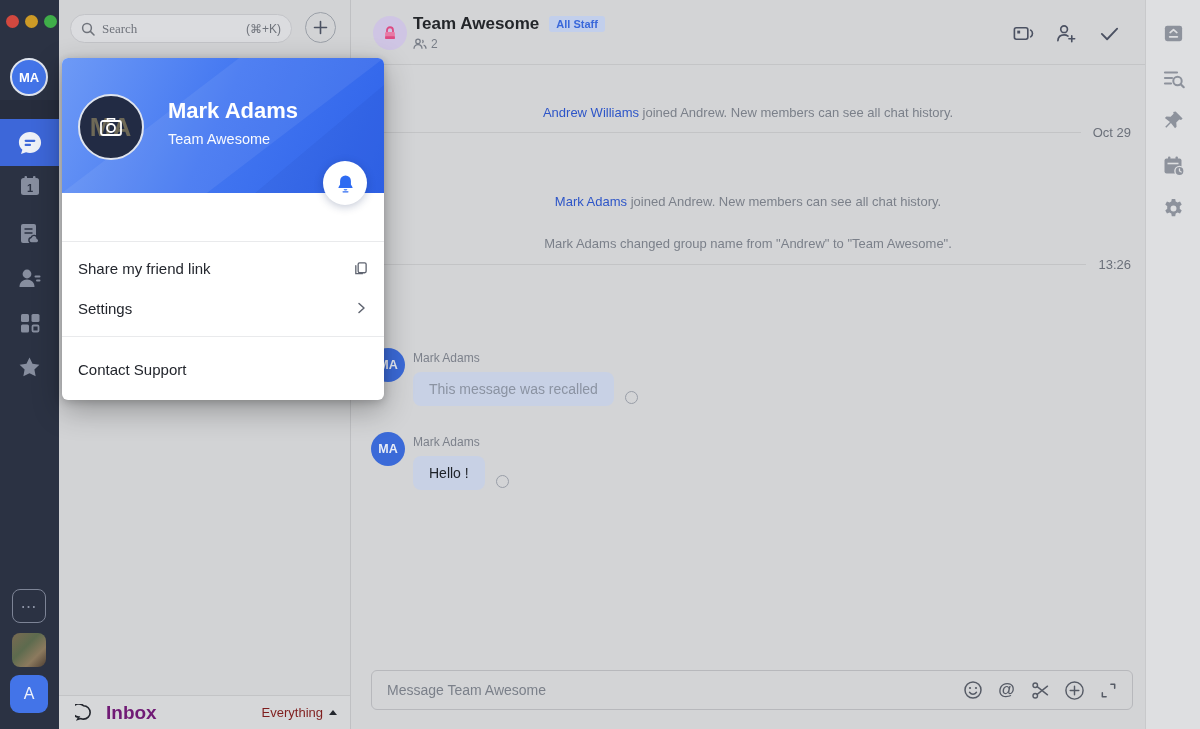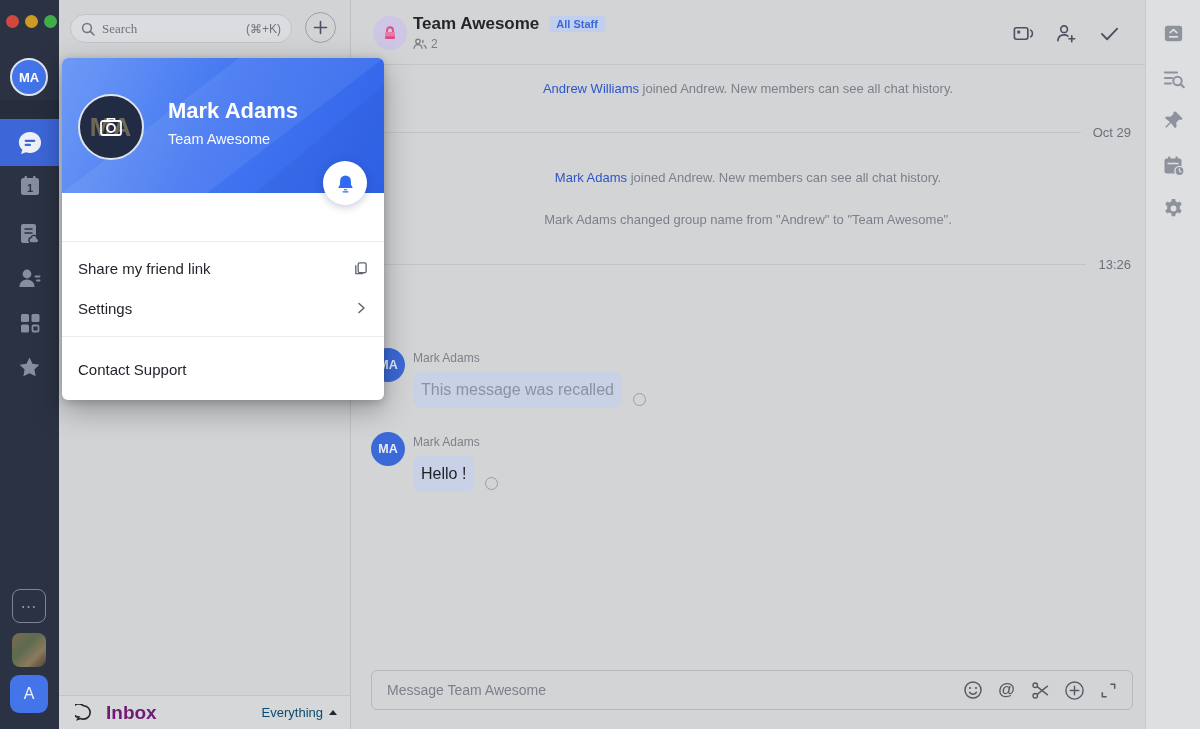--- a/index.html
+++ b/index.html
@@ -33,48 +33,48 @@
   .search-pill input { border:none; outline:none; background:transparent; flex:1; font-size:13px; color:#4b4f57;
     font-family:Liberation Serif, serif; min-width:0; }
   .search-pill input::placeholder { color:#70747c; }
   .search-shortcut { font-size:12px; color:#70747c; white-space:nowrap; }
   .newchat-btn { position:absolute; left:246px; top:12px; width:31px; height:31px; border:1.5px solid #9ba0a8;
     border-radius:50%; color:#4b5162; display:flex; align-items:center; justify-content:center; }
   .list-footer { position:absolute; left:0; bottom:0; width:100%; height:34px; background:#d6d7d9;
     border-top:1px solid #c3c4c6; display:flex; align-items:center; padding:0 13px 0 16px; }
   .list-footer .inbox-label { font-size:19px; font-weight:bold; color:#701a75; margin-left:14px; }
   .list-footer .spacer { flex:1; }
-  .list-footer .filter-label { font-size:13px; color:#0c4a6e; margin-right:6px; }
+  .list-footer .filter-label { font-size:13px; color:#7f1d1d; margin-right:6px; }
   .tri-up { width:0; height:0; border-left:4px solid transparent; border-right:4px solid transparent; border-bottom:5px solid #23262d; }
 
   
   .chatcol { position:absolute; left:351px; top:0; width:794px; height:729px; background:#d3d4d6; }
   .chat-header { position:absolute; left:0; top:0; width:100%; height:65px; border-bottom:1px solid #c4c5c7; }
   .chat-avatar { position:absolute; left:22px; top:16px; width:34px; height:34px; border-radius:50%;
     background:#cfc5e4; display:flex; align-items:center; justify-content:center; }
   .chat-title-row { position:absolute; left:62px; top:14px; display:flex; align-items:center; }
   .chat-title { font-size:17px; font-weight:bold; color:#23262a; }
   .chat-badge { margin-left:10px; background:#c2cfec; color:#3a68da; font-size:11px; font-weight:bold;
     padding:2px 7px; border-radius:3px; }
   .chat-sub { position:absolute; left:62px; top:37px; display:flex; align-items:center; gap:4px; color:#787d87; font-size:12px; }
   .hdr-actions { position:absolute; right:24px; top:21px; display:flex; gap:19px; color:#4b5162; }
   .hdr-btn { width:24px; height:24px; display:flex; align-items:center; justify-content:center; }
 
-  .sysmsg { position:absolute; left:0; width:100%; text-align:center; font-size:13px; color:#7b808a; }
+  .sysmsg { position:absolute; left:0; width:100%; text-align:center; font-size:13px; color:#7b808a;margin-top:24px; }
   .sysmsg .link { color:#2d55c8; }
   .tdivider { position:absolute; left:0; width:100%; display:flex; align-items:center; padding:0 14px 0 8px; }
   .tdivider .line { flex:1; height:1px; background:#c3c4c6; }
   .tdivider .tlabel { margin-left:12px; font-size:13px; color:#6b707a; }
 
   .msgrow { position:absolute; left:20px; }
   .msg-avatar { position:absolute; left:0; top:0; width:34px; height:34px; border-radius:50%; background:#3b6ad8;
     color:#e8ecf5; font-size:12.5px; font-weight:bold; display:flex; align-items:center; justify-content:center; }
   .msg-author { position:absolute; left:42px; top:3px; font-size:12px; color:#7c818b; white-space:nowrap; }
   .msg-line { position:absolute; left:42px; top:24px; display:flex; align-items:flex-end; }
-  .bubble { background:#c8d1e5; border-radius:8px; padding:9px 8px; font-size:16px; white-space:nowrap; }
+  .bubble { background:#c8d1e5; border-radius:8px; padding:9px 16px; font-size:14px; white-space:nowrap; }
   .bubble.recalled { color:#8b93a2; }
   .bubble.normal { color:#1d2127; }
   .read-ind { width:13px; height:13px; border:1.5px solid #999ea8; border-radius:50%; margin-left:11px; margin-bottom:2px; }
 
   .composer { position:absolute; left:20px; top:670px; width:762px; height:40px; border:1px solid #b7b8bc;
     border-radius:6px; display:flex; align-items:center; padding:0 13px 0 15px; }
   .composer input { flex:1; border:none; outline:none; background:transparent; font-size:14px;
     font-family:"Liberation Sans", sans-serif; color:#0f766e; min-width:0; }
   .composer input::placeholder { color:#7b808a; }
   .comp-icons { display:flex; align-items:center; gap:13px; color:#565b66; }

